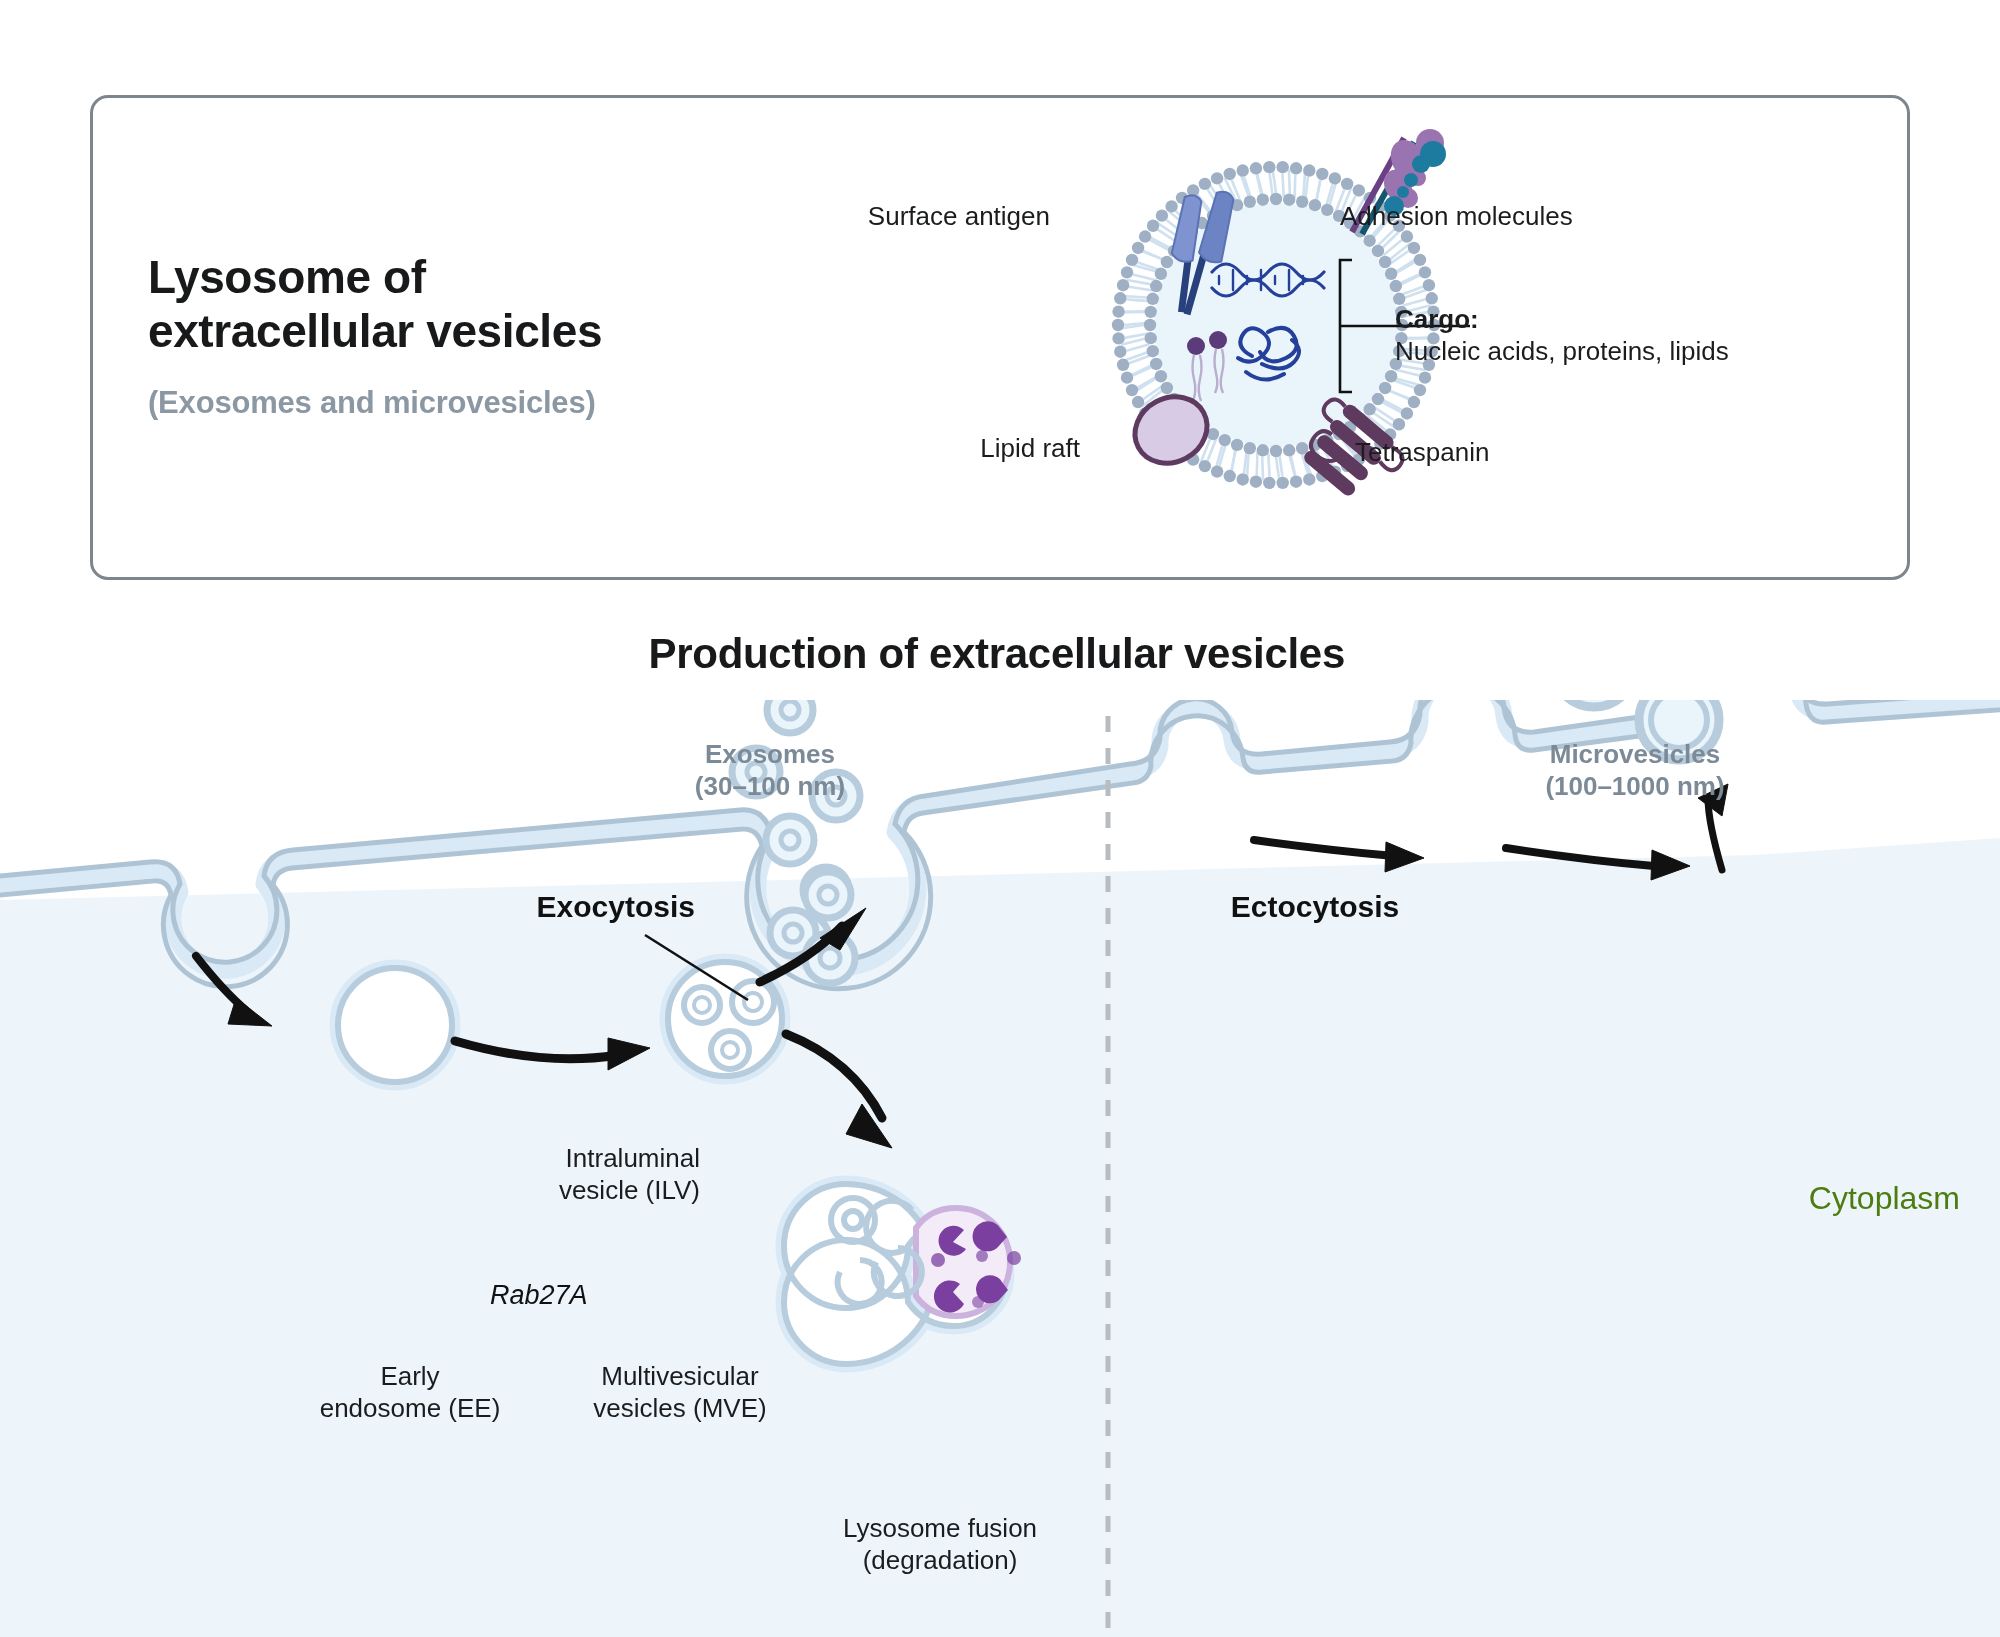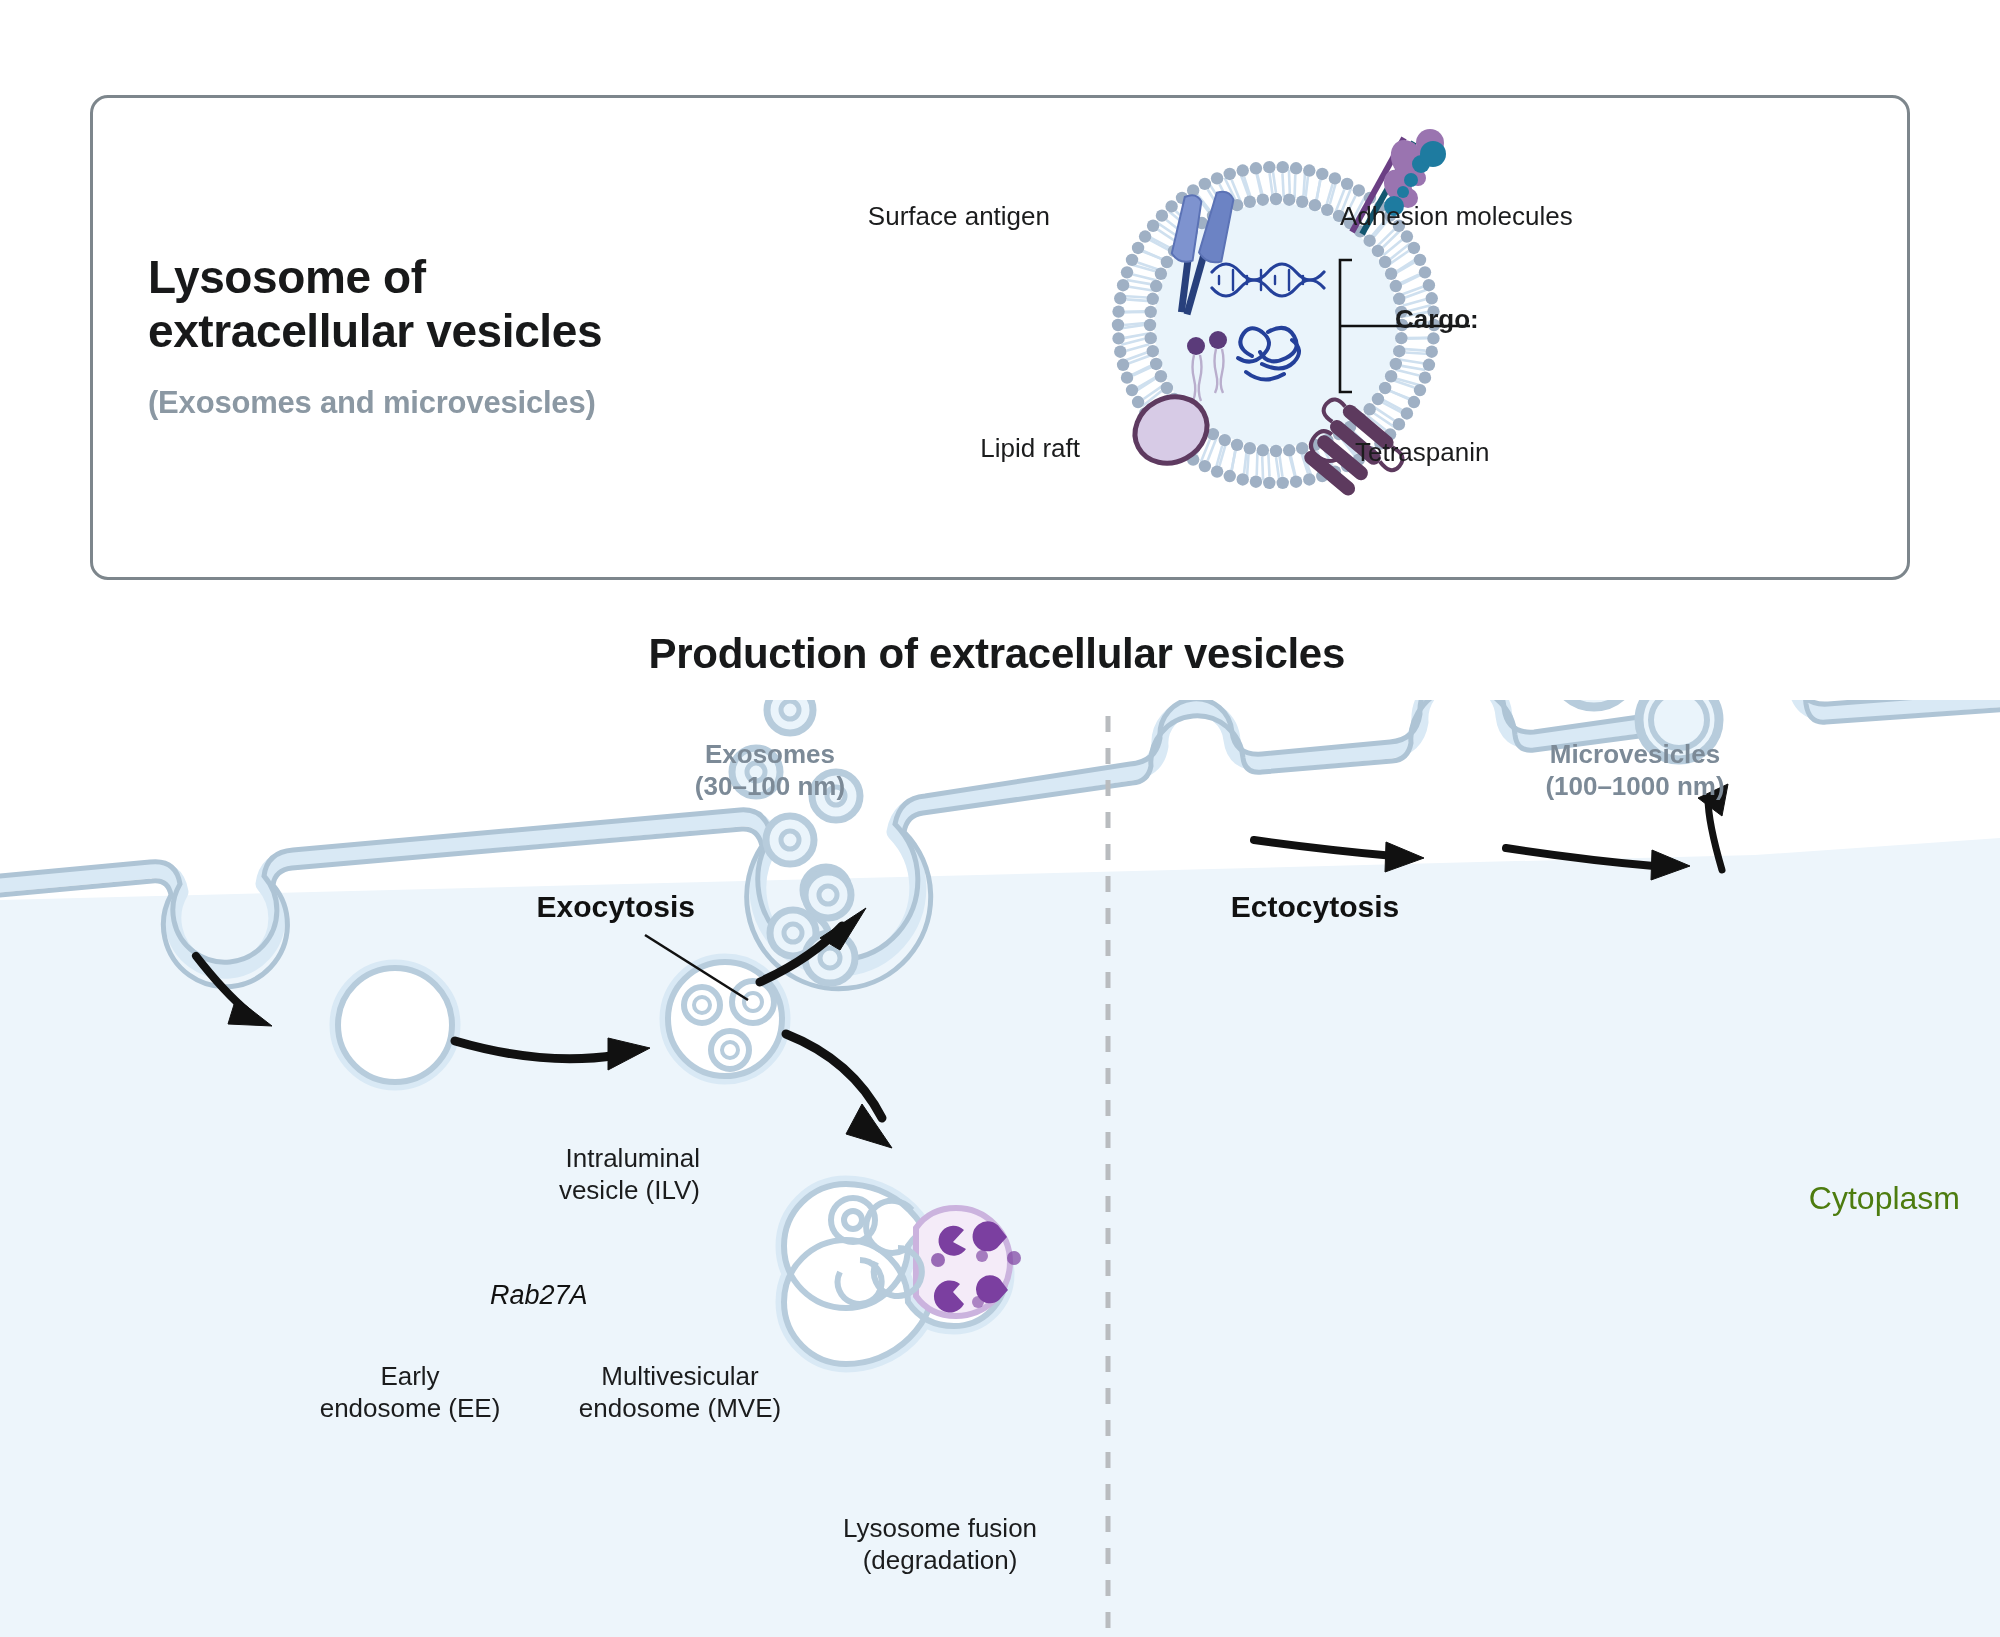--- a/index.html
+++ b/index.html
@@ -414,20 +414,21 @@
     <rect x="-14" y="28" width="62" height="14" rx="7" fill="#5d3a5e"></rect>
     <rect x="-14" y="48" width="62" height="14" rx="7" fill="#5d3a5e"></rect>
     <path d="M48,-5 q18,-4 18,10 q0,13 -18,9" fill="none" stroke="#5d3a5e" stroke-width="4"></path>
   </g>
 </svg>
 
 <div class="abs lbl lbl-r" id="lab-surface-antigen">Surface antigen</div>
 <div class="abs lbl" id="lab-adhesion">Adhesion molecules</div>
 <div class="abs" id="lab-cargo">
   <div class="lbl" style="font-weight:bold;">Cargo:</div>
+  <div class="lbl">Nucleic acids, proteins, lipids</div>
 </div>
 <div class="abs lbl lbl-r" id="lab-lipid-raft">Lipid raft</div>
 <div class="abs lbl" id="lab-tetraspanin">Tetraspanin</div>
 
 <div class="abs" id="section-title">Production of extracellular vesicles</div>
 
 <svg class="abs" style="left:0px;top:700px;" width="2000" height="937" viewBox="0 0 2000 937">
 
   <path fill="#edf5fb" d="M0,200 L0,937 L2000,937 L2000,138 L1755,155
            L1755,155 L0,200 Z"></path>
@@ -666,17 +667,17 @@
 (100–1000 nm)</div>
 
 <div class="abs lbl-black-bold" id="lab-exocytosis">Exocytosis</div>
 <div class="abs lbl-black-bold" id="lab-ectocytosis">Ectocytosis</div>
 
 <div class="abs lbl lbl-r" id="lab-ilv">Intraluminal
 vesicle (ILV)</div>
 <div class="abs lbl lbl-c" id="lab-ee">Early
 endosome (EE)</div>
 <div class="abs lbl lbl-c" id="lab-mve">Multivesicular
-endosome (MVE)</div>
+vesicles (MVE)</div>
 <div class="abs lbl lbl-c" id="lab-lyso">Lysosome fusion
 (degradation)</div>
 <div class="abs lbl-italic" style="left:490px;top:1280px;">Rab27A</div>
 <div class="abs lbl-grey lbl-r" id="lab-cytoplasm">Cytoplasm</div>
 
 </body></html>

